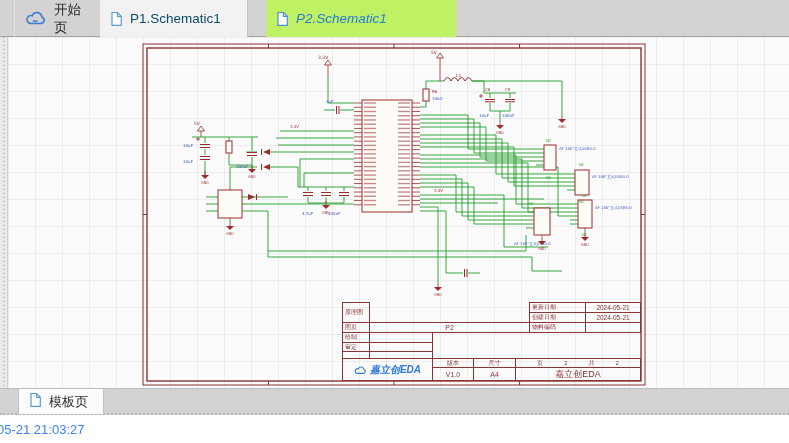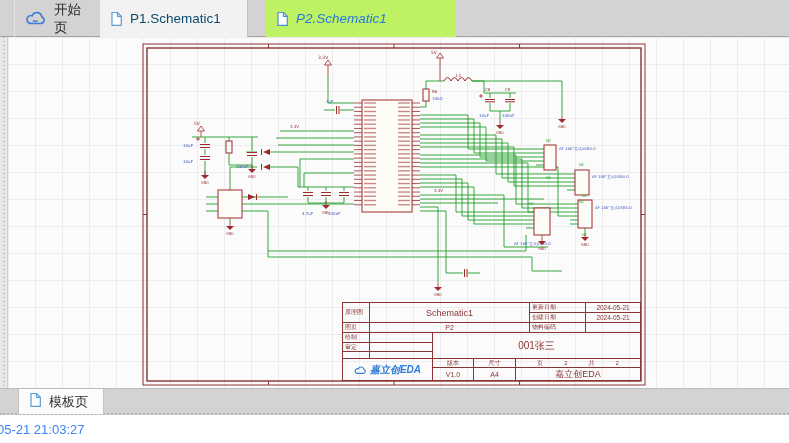--- a/index.html
+++ b/index.html
@@ -259,36 +259,34 @@
           <path d="M346,163.52 H354 M404,163.52 H412" stroke="#9e2b2b" stroke-width="0.8" fill="none"></path>
           <rect x="356" y="162.82000000000002" width="12" height="1.4" fill="#c98a8a"></rect>
           <rect x="390" y="162.82000000000002" width="12" height="1.4" fill="#c98a8a"></rect>
           <path d="M346,167.76000000000002 H354 M404,167.76000000000002 H412" stroke="#9e2b2b" stroke-width="0.8" fill="none"></path>
           <rect x="356" y="167.06000000000003" width="12" height="1.4" fill="#c98a8a"></rect>
           <rect x="390" y="167.06000000000003" width="12" height="1.4" fill="#c98a8a"></rect>
         </svg>
 
       <div id="titleblock">
         <div class="tb-cell tb-lab" style="left:0;top:0;width:28px;height:21px;">原理图</div>
-        <div class="tb-cell" style="left:27px;top:0;width:161px;height:21px;font-size:9px;">Schematic1</div>
         <div class="tb-cell tb-lab" style="left:187px;top:0;width:57px;height:11px;">更新日期</div>
         <div class="tb-cell" style="left:243px;top:0;width:56px;height:11px;font-size:6.5px;">2024-05-21</div>
         <div class="tb-cell tb-lab" style="left:187px;top:10px;width:57px;height:11px;">创建日期</div>
         <div class="tb-cell" style="left:243px;top:10px;width:56px;height:11px;font-size:6.5px;">2024-05-21</div>
         <div class="tb-cell tb-lab" style="left:0;top:20px;width:28px;height:11px;">图页</div>
         <div class="tb-cell" style="left:27px;top:20px;width:161px;height:11px;font-size:7px;">P2</div>
         <div class="tb-cell tb-lab" style="left:187px;top:20px;width:57px;height:11px;">物料编码</div>
         <div class="tb-cell" style="left:243px;top:20px;width:56px;height:11px;"></div>
         <div class="tb-cell tb-lab" style="left:0;top:30px;width:28px;height:11px;">绘制</div>
         <div class="tb-cell" style="left:27px;top:30px;width:64px;height:11px;"></div>
         <div class="tb-cell tb-lab" style="left:0;top:40px;width:28px;height:10px;">审定</div>
         <div class="tb-cell" style="left:27px;top:40px;width:64px;height:10px;"></div>
         <div class="tb-cell" style="left:0;top:49px;width:28px;height:8px;"></div>
         <div class="tb-cell" style="left:27px;top:49px;width:64px;height:8px;"></div>
-        <div class="tb-cell" style="left:90px;top:30px;width:209px;height:27px;font-size:10px;">001张三</div>
         <div class="tb-cell" id="tb-logo" style="left:0;top:56px;width:91px;height:23px;">
           <span><svg width="13" height="9" viewBox="0 0 22 15">
                 <path d="M6,12.5 a4,4 0 1 1 1.2,-7.8 a5,5 0 0 1 9.6,1.2 a3.4,3.4 0 0 1 -0.9,6.6 z" fill="none" stroke="#2f7bd9" stroke-width="2"></path>
               </svg></span>
           <span class="logotxt">嘉立创EDA</span>
         </div>
         <div class="tb-cell" style="left:90px;top:56px;width:42px;height:10px;font-size:6px;">版本</div>
         <div class="tb-cell" style="left:90px;top:65px;width:42px;height:14px;font-size:7px;">V1.0</div>
         <div class="tb-cell" style="left:131px;top:56px;width:43px;height:10px;font-size:6px;">尺寸</div>
         <div class="tb-cell" style="left:131px;top:65px;width:43px;height:14px;font-size:7px;">A4</div>

